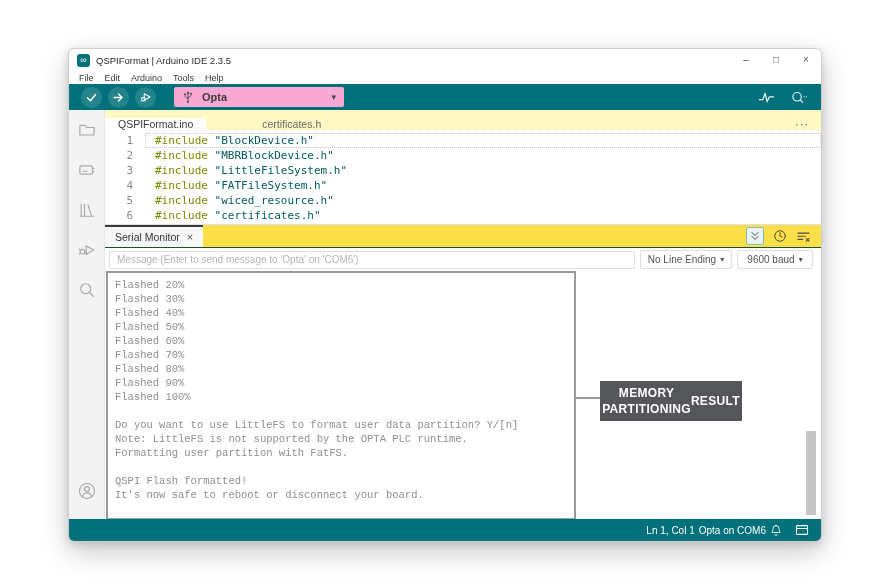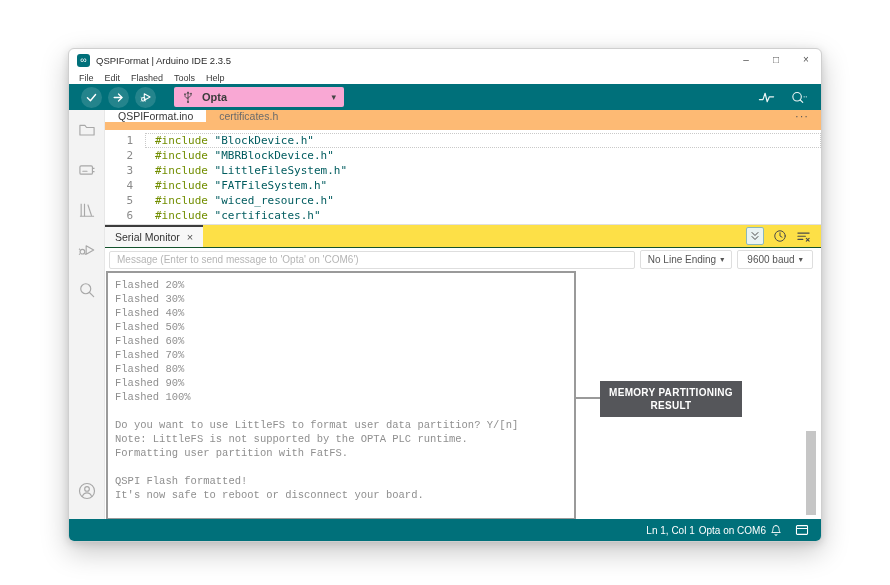--- a/index.html
+++ b/index.html
@@ -39,21 +39,21 @@
   .main { flex:1 1 auto; display:flex; min-height:0; }
   .sidebar { width:36px; background:#f3f3f3; border-right:1px solid #e7e7e7;
              display:flex; flex-direction:column; align-items:center; flex:0 0 auto; }
   .side-item { height:40px; display:flex; align-items:center; justify-content:center; width:100%; }
   .side-spacer { flex:1 1 auto; }
   .side-account { margin-bottom:8px; }
 
   .content { flex:1 1 auto; display:flex; flex-direction:column; min-width:0; }
 
   
-  .tabbar { height:20px; background:#fdba74; display:flex; align-items:flex-start; flex:0 0 auto; }
+  .tabbar { height:20px; background:#fef9c3; display:flex; align-items:flex-end; flex:0 0 auto;gap:43px; }
   .tab { padding:0 13px; display:flex; align-items:center; font-size:10.5px; color:#6b6b6b; }
   .tab.active { background:#fff; color:#383838; }
   .tab-more { margin-left:auto; padding-right:12px; display:flex; align-items:center;
               font-size:11px; color:#555; letter-spacing:1px; }
 
   
   .editor { height:94px; background:#fff; padding-top:3px; font-family:"DejaVu Sans Mono", monospace;
             font-size:11px; flex:0 0 auto; }
   .code-row { display:flex; height:15px; line-height:15px; }
   .gutter { width:40px; text-align:right; padding-right:12px; color:#8a8a8a; flex:0 0 auto; }
@@ -89,23 +89,23 @@
   .serial-output { flex:1 1 auto; position:relative; background:#fff; overflow:hidden;
                    font-family:"Liberation Mono", monospace; font-size:10.5px;
                    line-height:14px; color:#8f8f8f; padding:7px 0 0 10px; }
   .out-line { white-space:pre; }
 
   .annotation-box { position:absolute; left:1px; top:0; width:470px; height:249px;
                     border:2px solid #9a9a9a; pointer-events:none; }
   .connector { position:absolute; left:471px; top:126px; width:24px; height:2px;
                background:#9a9a9a; pointer-events:none; }
   .callout { position:absolute; left:495px; top:110px; width:142px; min-height:36px;
-             background:#55565A; color:#fff; display:flex; flex-direction:column;
+             background:#55565A; color:#fff; display:flex; flex-direction:row;
              align-items:center; justify-content:center; text-align:center;
-             font-size:10px; font-weight:bold; letter-spacing:.3px; line-height:1.35;
+             font-size:12px; font-weight:bold; letter-spacing:.3px; line-height:1.35;
              padding:4px 6px; pointer-events:none;
              font-family:"Liberation Sans", sans-serif; }
   .scroll-thumb { position:absolute; right:5px; top:160px; width:10px; height:84px; background:#c6c6c6; }
 
   
   .statusbar { height:22px; background:#00707A; display:flex; align-items:center;
                justify-content:flex-end; gap:4px; padding-right:12px; color:#fff;
                font-size:10px; flex:0 0 auto; }
   .statusbar .sb-icons { display:flex; align-items:center; gap:13px; }
 
@@ -123,21 +123,21 @@
       <div class="win-controls">
         <span>–</span>
         <span>□</span>
         <span>×</span>
       </div>
     </div>
 
     <div class="menubar">
       <span>File</span>
       <span>Edit</span>
-      <span>Flashed</span>
+      <span>Arduino</span>
       <span>Tools</span>
       <span>Help</span>
     </div>
 
     <div class="toolbar">
       <div class="tb-btn">
         <span>
           <svg width="13" height="13" viewBox="0 0 24 24" fill="none" stroke="#fff" stroke-width="2.6" stroke-linecap="round" stroke-linejoin="round">
               <polyline points="4.5,12.5 10,18 19.5,6.5"></polyline>
             </svg>

